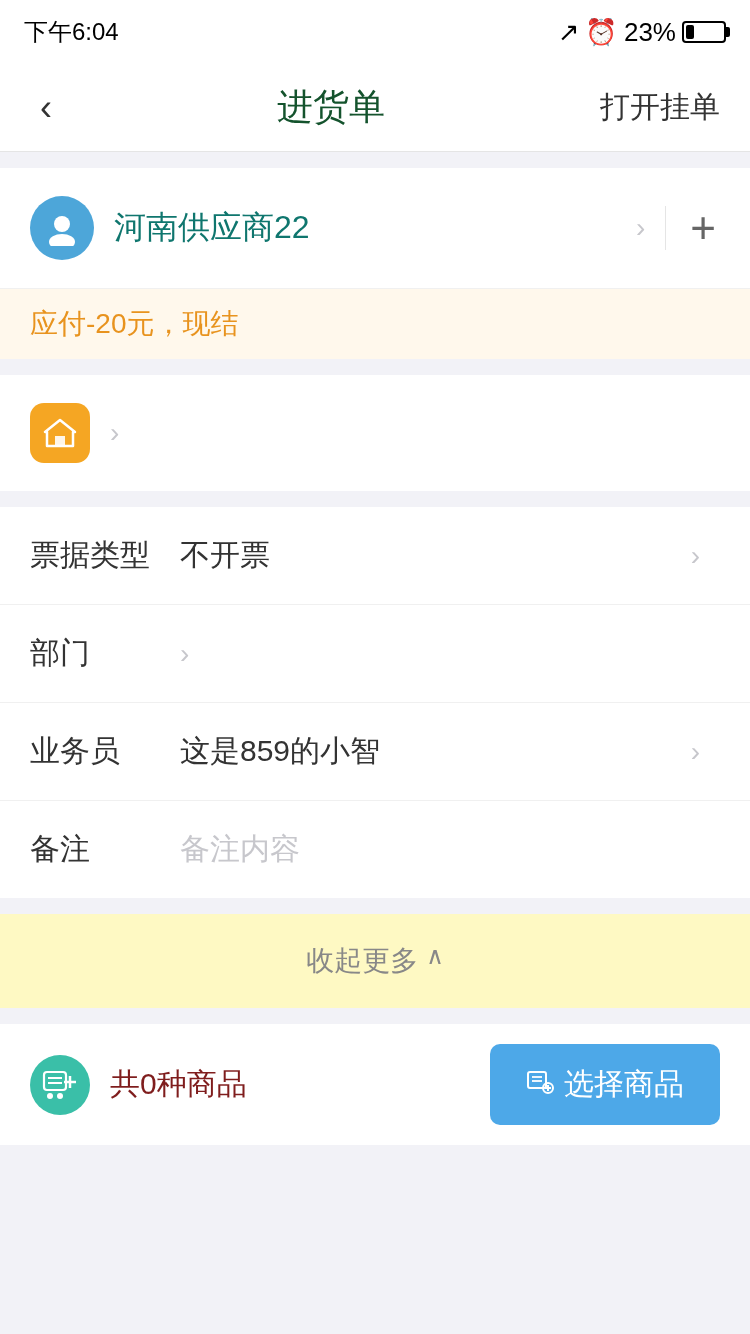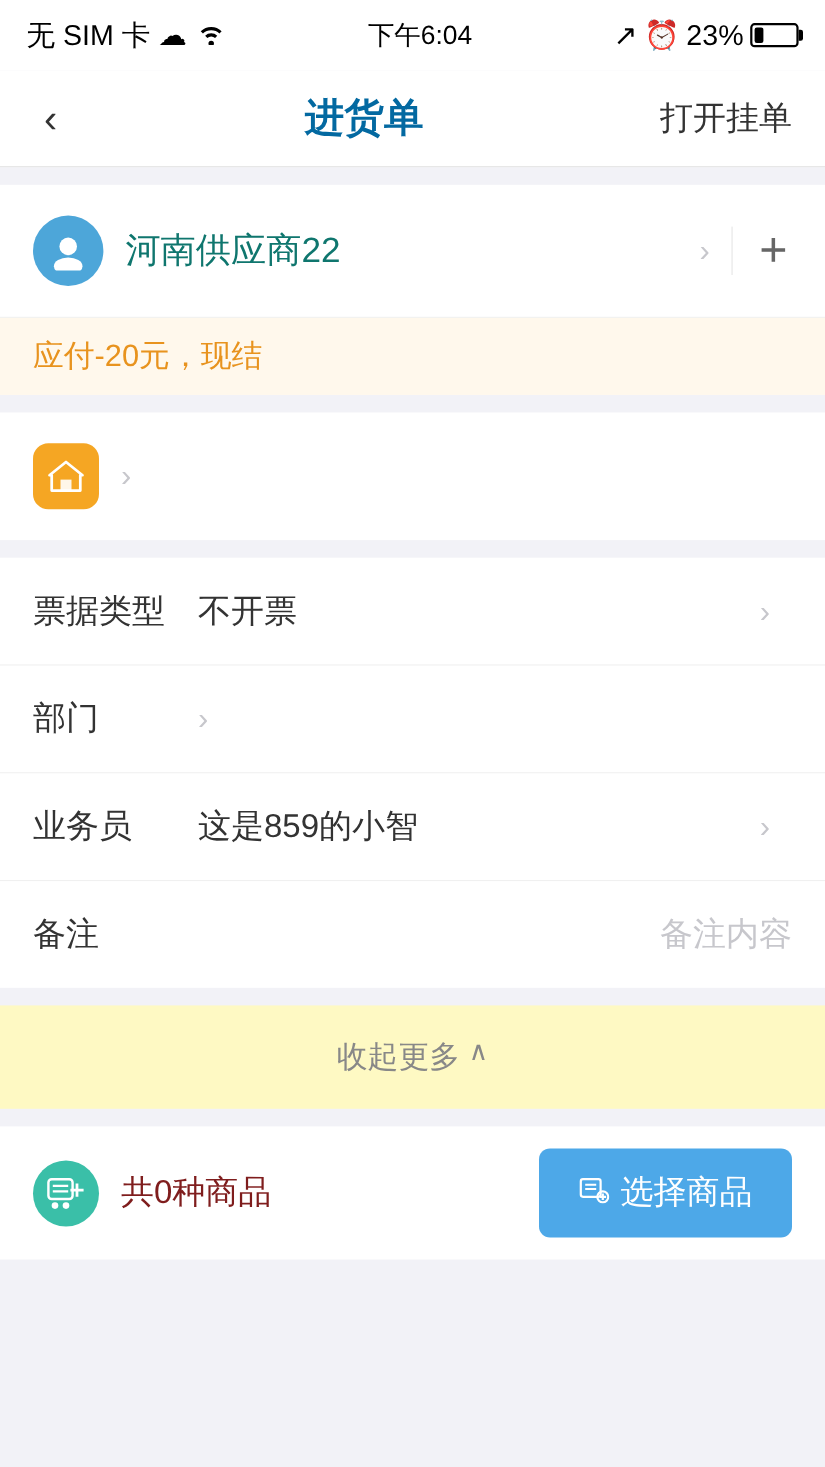--- a/index.html
+++ b/index.html
@@ -86,22 +86,22 @@
       border-bottom: 1px solid #e5e5e5;
     }
     .nav-back {
       font-size: 36px;
       color: #333;
       cursor: pointer;
       padding: 10px;
     }
     .nav-title {
       font-size: 36px;
-      font-weight: 700;
-      color: #0369a1;
+      font-weight: 400;
+      color: #14532d;
     }
     .nav-action {
       font-size: 30px;
       color: #333;
       cursor: pointer;
     }
 
     
     .content {
       padding-top: 16px;
@@ -207,21 +207,20 @@
       width: 150px;
       flex-shrink: 0;
     }
     .form-value {
       flex: 1;
       font-size: 30px;
       color: #333;
     }
     .form-value.placeholder {
       color: #c7c7cc;
-      text-align: right;
     }
 
     
     .collapse-row {
       background: #fef9c3;
       display: flex;
       align-items: flex-start;
       justify-content: center;
       padding: 28px 30px;
       margin-bottom: 16px;
@@ -271,28 +270,20 @@
       cursor: pointer;
     }
     .select-btn-icon {
       font-size: 28px;
     }
   </style>
 </head>
 <body>
 
 <div class="status-bar">
-  <div class="status-left">
-    <span>无 SIM 卡 ☁</span>
-    <span>
-      <svg width="28" height="20" viewBox="0 0 28 20">
-          <path d="M14 16a2.5 2.5 0 1 1 0 5 2.5 2.5 0 0 1 0-5zm-5.5-4.5a7.8 7.8 0 0 1 11 0l-2 2a5 5 0 0 0-7 0l-2-2zm-4-4a13.5 13.5 0 0 1 19 0l-2 2a11 11 0 0 0-15 0l-2-2z" fill="#000" fill-rule="evenodd"></path>
-        </svg>
-    </span>
-  </div>
   <div class="status-center">下午6:04</div>
   <div class="status-right">
     <span>↗</span>
     <span>⏰</span>
     <span>23%</span>
     <span class="battery-icon">
       <span class="battery-body">
           <span class="battery-fill"></span>
         </span>
     </span>

